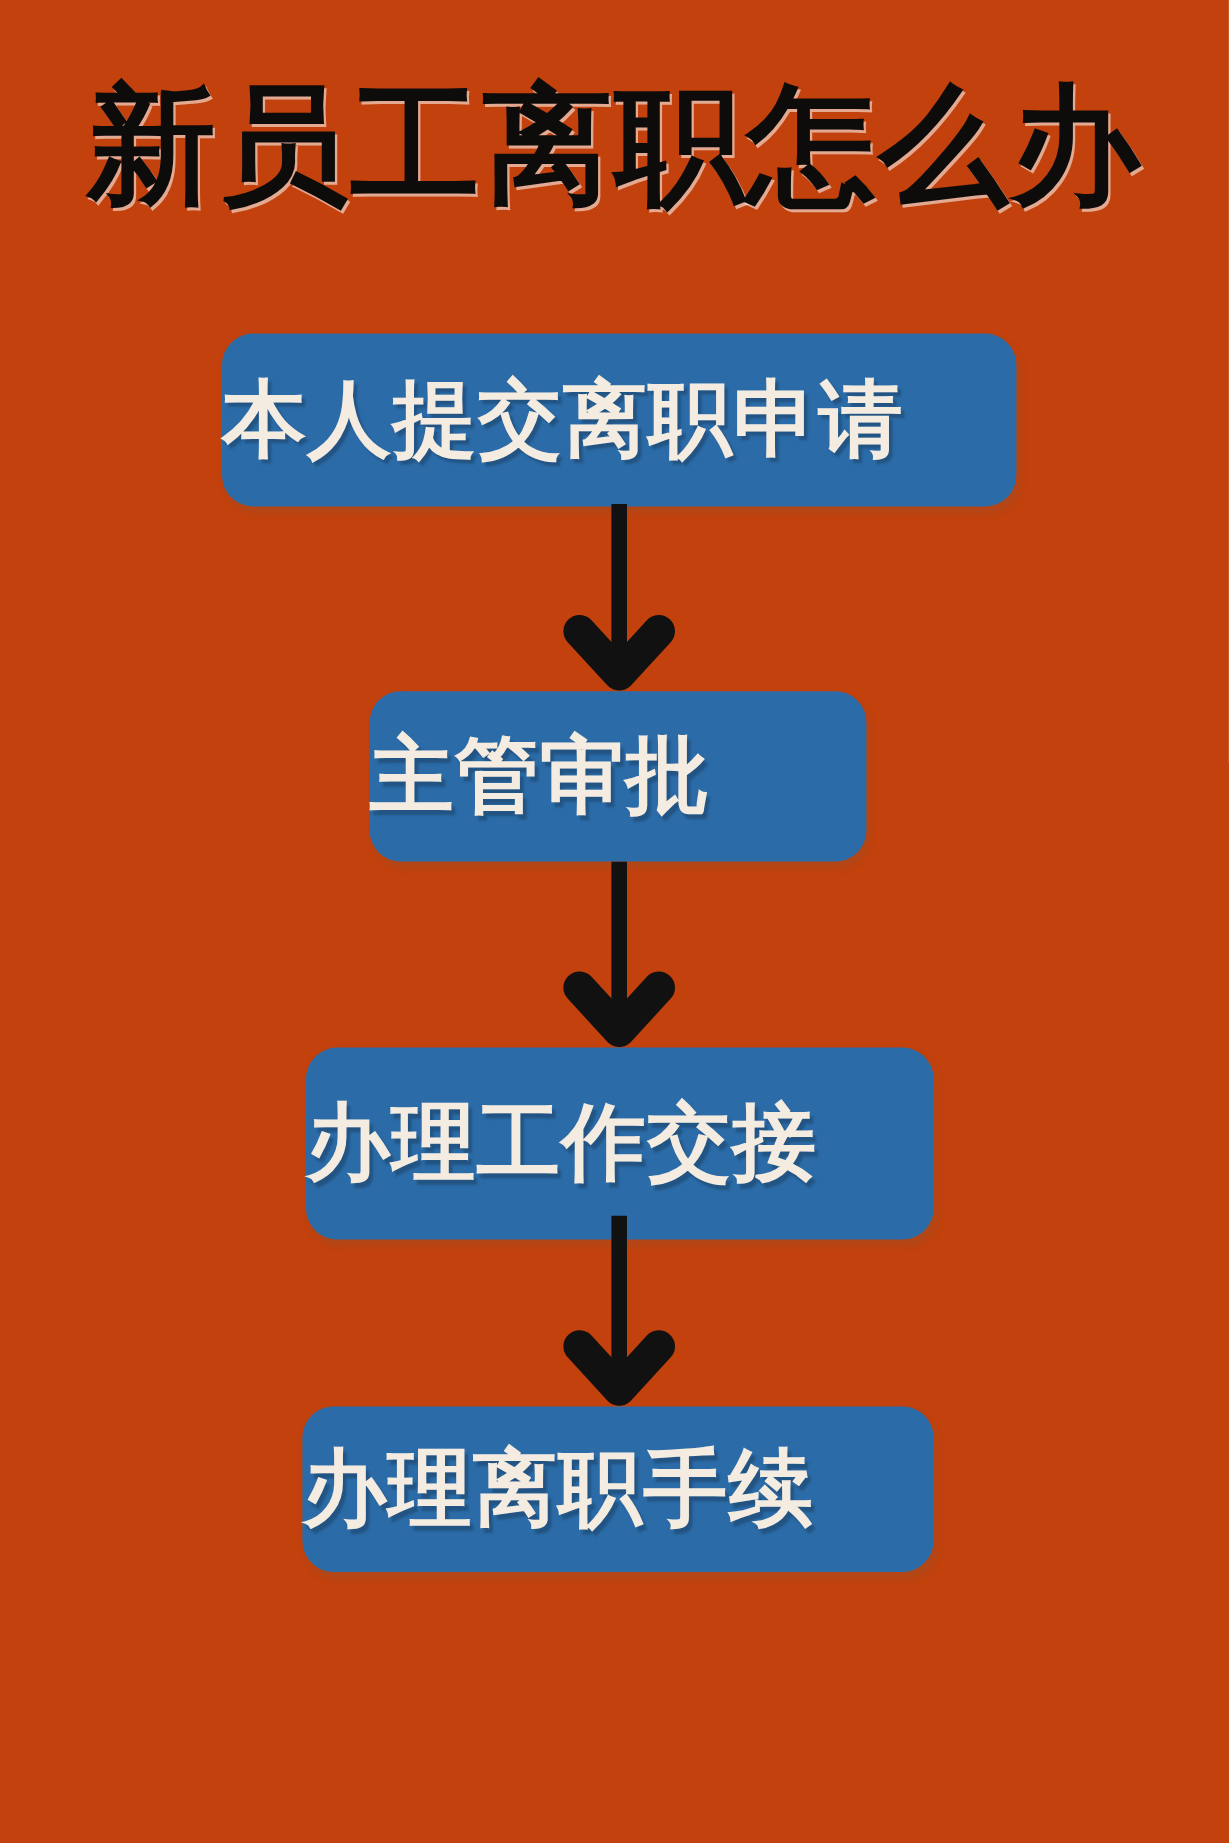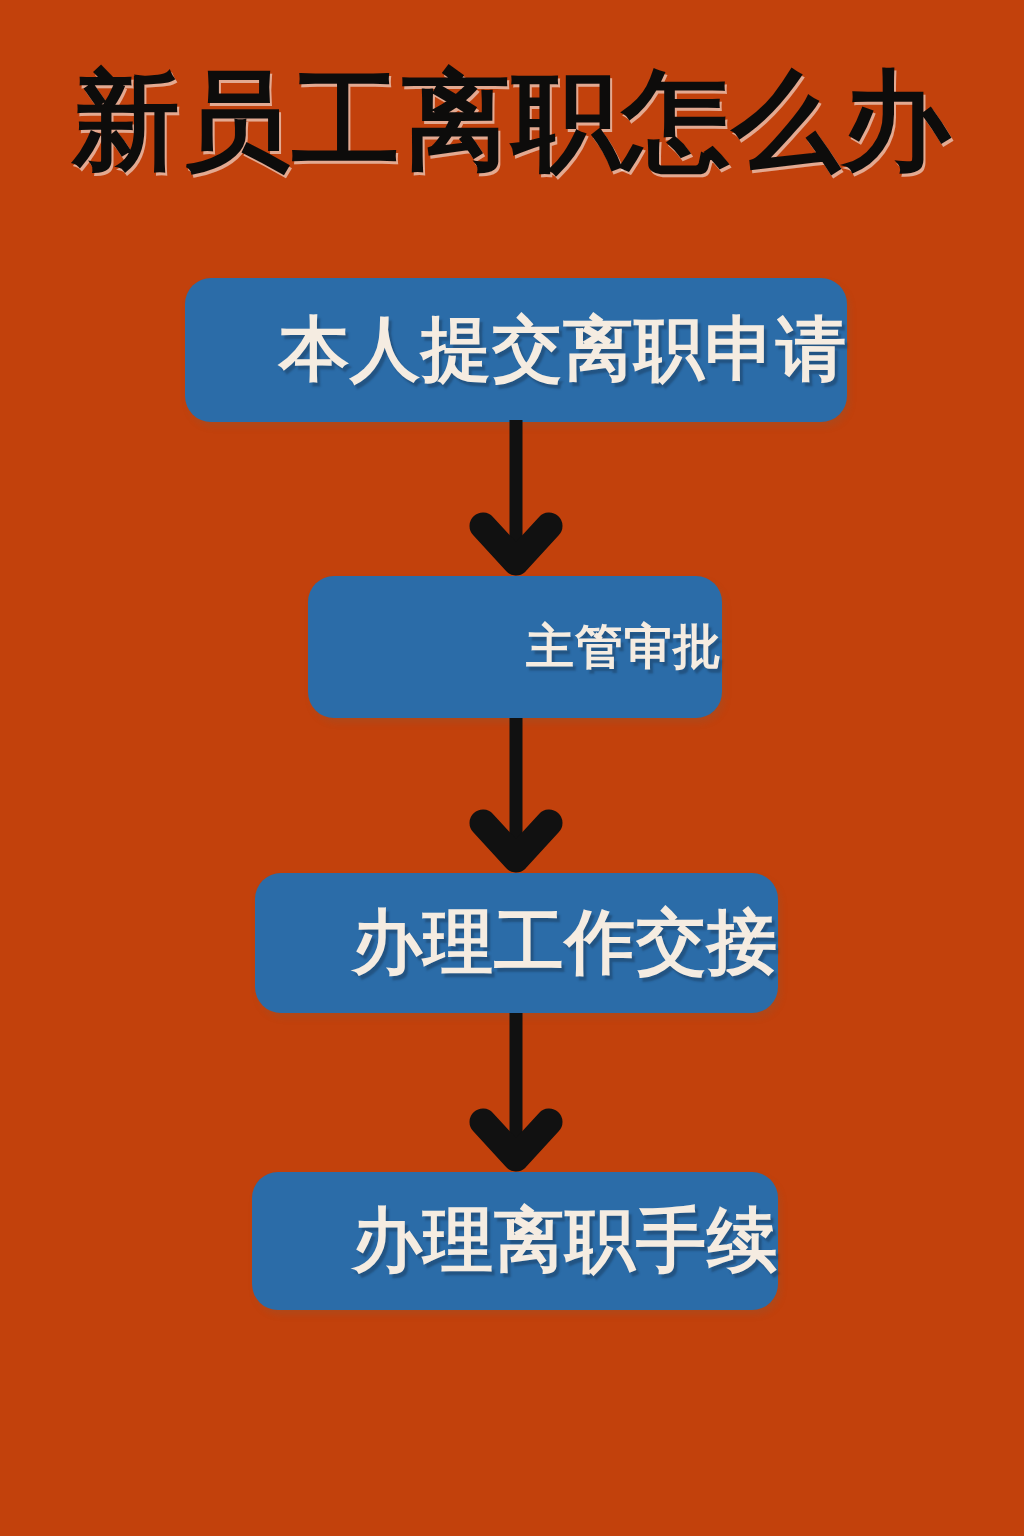--- a/index.html
+++ b/index.html
@@ -47,43 +47,43 @@
     height: 1536px;
   }
 
   .node {
     position: absolute;
     background: #2b6ca8;
     border-radius: 26px;
     box-shadow: 3px 5px 6px rgba(120, 95, 75, 0.22);
     display: flex;
     align-items: center;
-    justify-content: flex-end;
+    justify-content: flex-start;
     box-sizing: border-box;
   }
 
   .node-label {
     color: #f5ece1;
     font-weight: 700;
     white-space: nowrap;
     letter-spacing: 1px;
     text-shadow: 3px 4px 2px rgba(20, 45, 70, 0.38);
   }
 
   
   #node-1 { left: 185px; top: 278px;  width: 662px; height: 144px; }
   #node-1 .node-label { font-size: 70px; }
 
   #node-2 { left: 308px; top: 576px;  width: 414px; height: 142px; }
-  #node-2 .node-label { font-size: 48px; margin-left: 20px; }
+  #node-2 .node-label { font-size: 70px; }
 
-  #node-3 { left: 255px; top: 873px;  width: 523px; height: 140px; }
+  #node-3 { left: 255px; top: 873px;  width: 523px; height: 160px; }
   #node-3 .node-label { font-size: 70px; }
 
-  #node-4 { left: 252px; top: 1172px; width: 526px; height: 138px; padding-left: 31px; }
+  #node-4 { left: 252px; top: 1172px; width: 526px; height: 138px; }
   #node-4 .node-label { font-size: 70px; }
 
   
   .arrow {
     position: absolute;
     width: 110px;
   }
   .arrow svg { display: block; }
 
   #arrow-1 { left: 461px; top: 420px;  height: 158px; }

